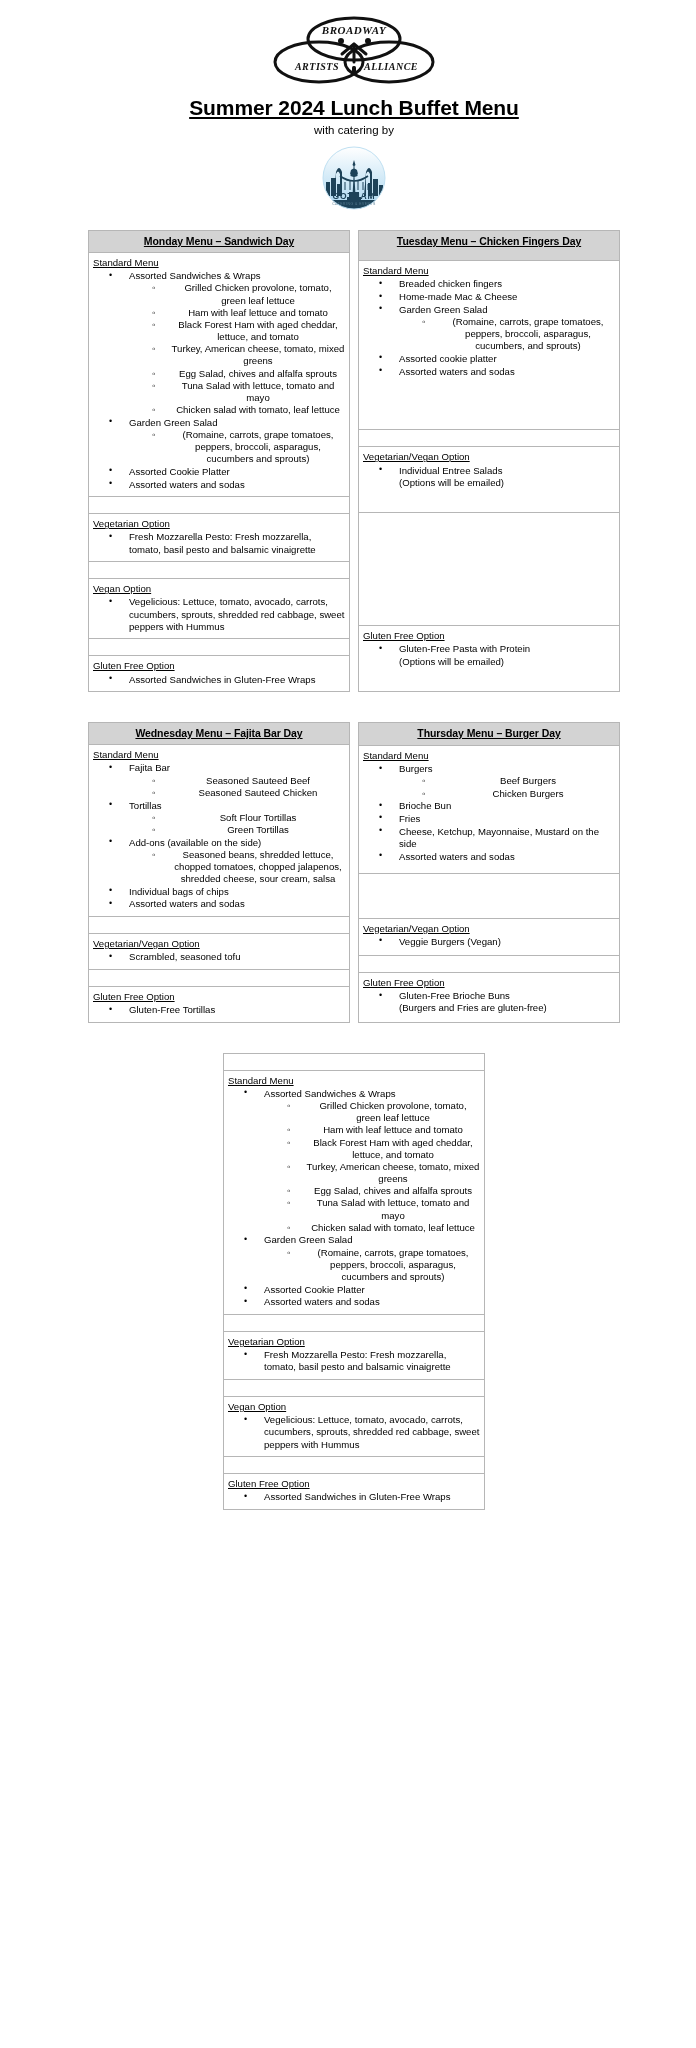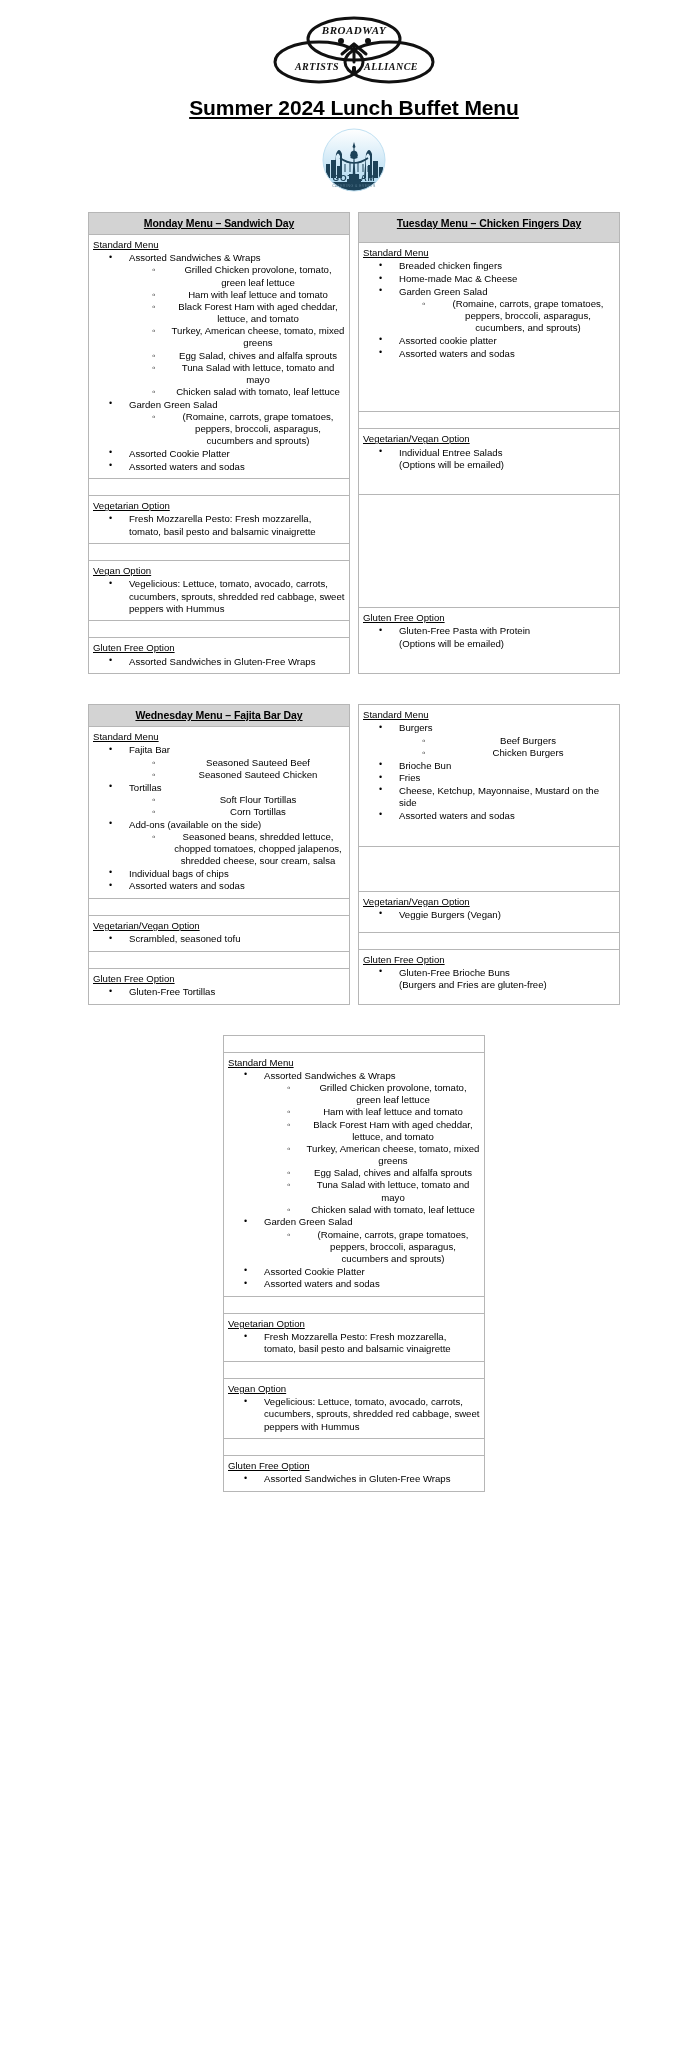--- a/index.html
+++ b/index.html
@@ -111,20 +111,21 @@
         <circle cx="99" cy="27" r="3"></circle>
         <path d="M85 30 l-12 10 M85 30 l12 10 M85 30 l0 18" stroke="#111" stroke-width="3" fill="none" stroke-linecap="round"></path>
         <rect x="83" y="52" width="4" height="7" rx="1.5"></rect>
       </g>
       <text x="85" y="20" font-family="'Liberation Serif', serif" font-size="11" font-weight="bold" font-style="italic" text-anchor="middle" fill="#111" letter-spacing="0.5">BROADWAY</text>
       <text x="48" y="56" font-family="'Liberation Serif', serif" font-size="10" font-weight="bold" font-style="italic" text-anchor="middle" fill="#111" letter-spacing="0.5">ARTISTS</text>
       <text x="122" y="56" font-family="'Liberation Serif', serif" font-size="10" font-weight="bold" font-style="italic" text-anchor="middle" fill="#111" letter-spacing="0.5">ALLIANCE</text>
     </svg>
 
     <div class="doc-title">Summer 2024 Lunch Buffet Menu</div>
+    <div class="catering-by">with catering by</div>
 
     <svg class="gotham-logo" width="72" height="72" viewBox="0 0 72 72">
       <defs>
         <linearGradient id="gradSky" x1="0" y1="0" x2="0" y2="1">
           <stop offset="0%" stop-color="#ffffff"></stop>
           <stop offset="45%" stop-color="#d7ecf8"></stop>
           <stop offset="100%" stop-color="#a9d6ef"></stop>
         </linearGradient>
         <clipPath id="circleClip">
             <circle cx="36" cy="36" r="31"></circle>
@@ -349,21 +350,21 @@
                       </li>
                     </ul>
                   </li>
                   <li>
                     <span class="txt">Tortillas</span>
                     <ul class="lvl2">
                       <li>
                         <span class="txt">Soft Flour Tortillas</span>
                       </li>
                       <li>
-                        <span class="txt">Corn Tortillas</span>
+                        <span class="txt">Green Tortillas</span>
                       </li>
                     </ul>
                   </li>
                   <li>
                     <span class="txt">Add-ons (available on the side)</span>
                     <ul class="lvl2">
                       <li>
                         <span class="txt">Seasoned beans, shredded lettuce, chopped tomatoes, chopped jalapenos, shredded cheese, sour cream, salsa</span>
                       </li>
                     </ul>
@@ -406,20 +407,23 @@
                   </li>
                 </ul>
               </div>
       </td>
           </tr>
     </tbody>
       </table>
 
     <table class="day-table">
       <tbody>
+          <tr>
+            <td class="day-header">Thursday Menu – Burger Day</td>
+          </tr>
       <tr>
             <td class="cell">
         <span class="section-title">Standard Menu</span>
         <div>
                 <ul class="lvl1">
                   <li>
                     <span class="txt">Burgers</span>
                     <ul class="lvl2">
                       <li>
                         <span class="txt">Beef Burgers</span>

